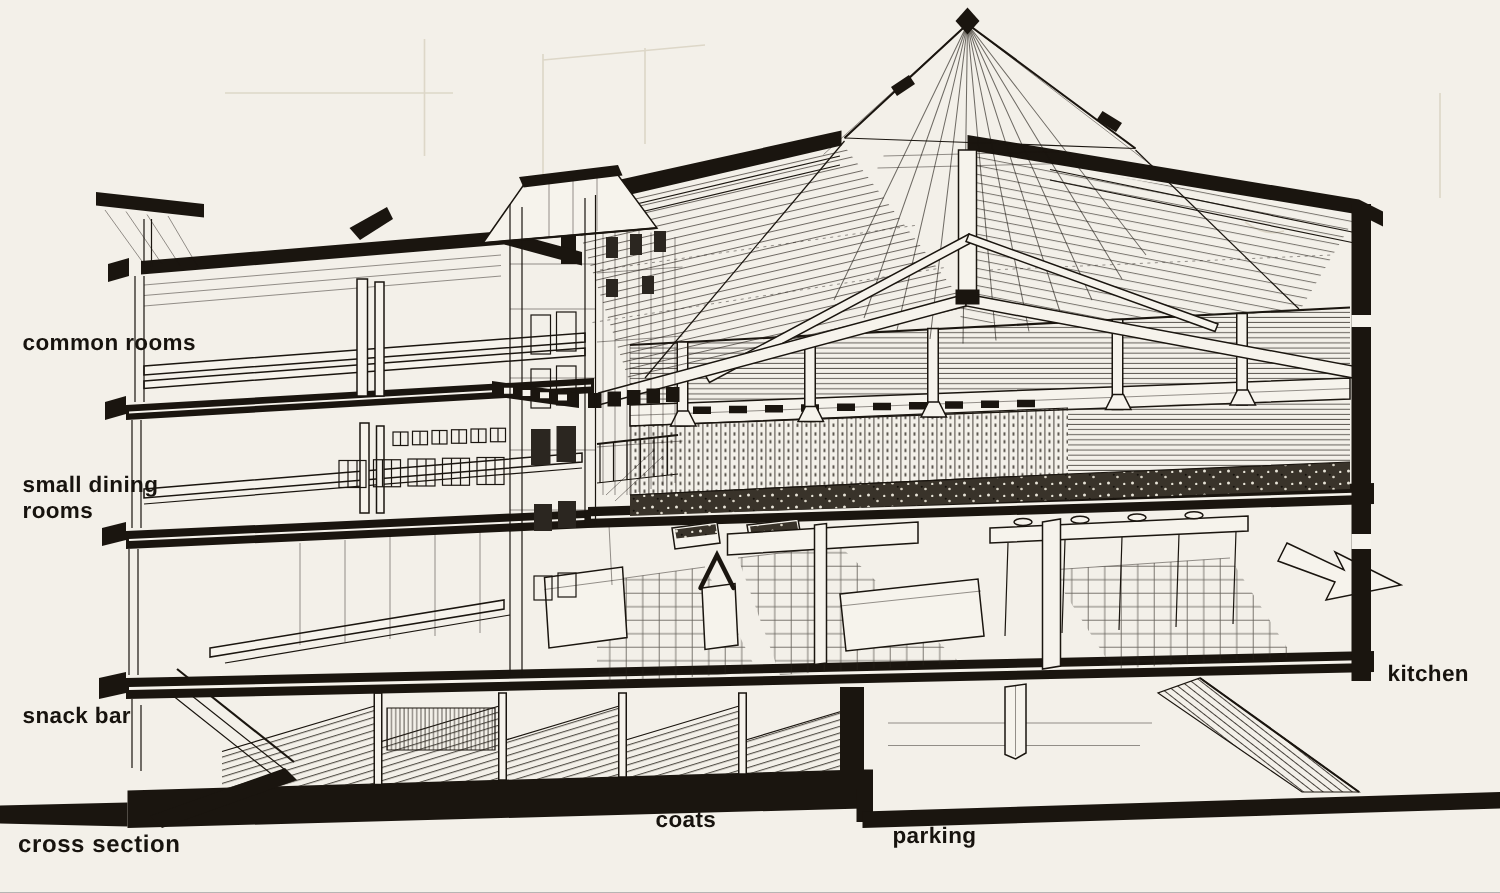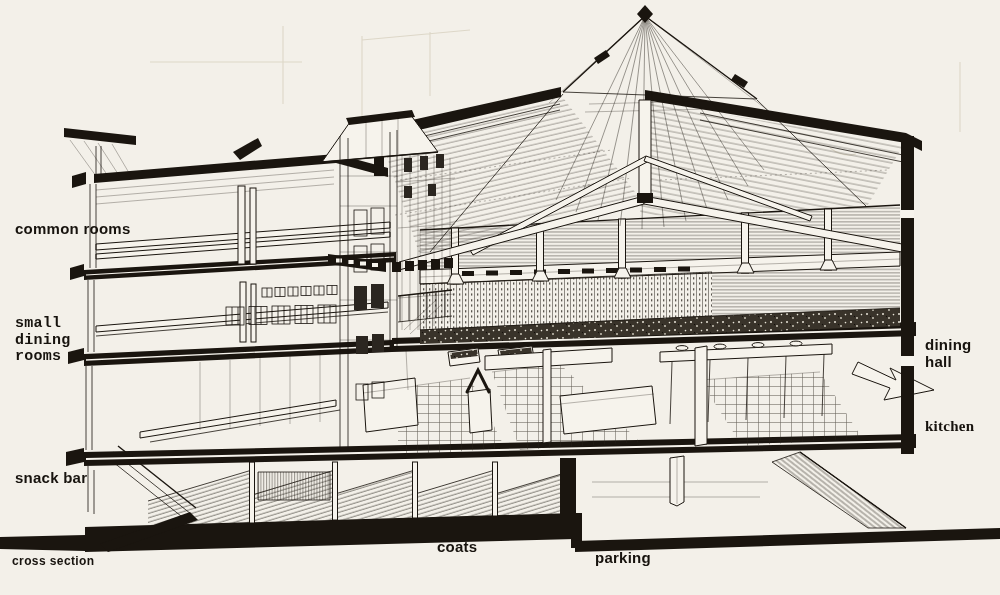--- a/index.html
+++ b/index.html
@@ -1,21 +1,21 @@
 <!DOCTYPE html>
 <html style="--paper: #f3f0e9; --ink: #17130e;"><head>
 <meta charset="utf-8">
 <style>
   html,body{margin:0;padding:0;background:#888;}
   .stage{position:relative;width:1000px;height:595px;margin:0 auto;background:var(--paper,#f3f0e9);overflow:hidden;
          font-family:"Liberation Sans",sans-serif;}
   .stage svg{position:absolute;left:0;top:0;}
   .lbl{position:absolute;font:700 15px/1.1 "Liberation Sans",sans-serif;color:var(--ink,#17130e);letter-spacing:.25px;}
-  .lbl.small{font-size:12px;letter-spacing:.4px;}
-  .lbl.wrap{width:104px;font-family:Liberation Mono, monospace;}
+  .lbl.small{font-size:16px;letter-spacing:.4px;}
+  .lbl.wrap{width:104px;}
   
   .blk{fill:#1a150f;}
   .dk{fill:#2b2620;}
   .wt{fill:#f6f3ec;stroke:#1a150f;stroke-width:1;}
   .ln{stroke:#1a150f;stroke-width:.8;fill:none;}
   .ln2{stroke:#1a150f;stroke-width:1.4;fill:none;}
   .lnf{stroke:#1a150f;stroke-width:.55;fill:none;opacity:.55;}
   .pc{stroke:#ddd7c8;stroke-width:1.1;fill:none;}
 </style>
 </head>
@@ -349,16 +349,15 @@
     </g>
   </g>
 </svg>
 
 <div class="lbl" style="left:15px;top:221px;">common rooms</div>
 <div class="lbl wrap" style="left:15px;top:316px;">small dining rooms</div>
 <div class="lbl" style="left:15px;top:470px;text-align:right;">snack bar</div>
 <div class="lbl small" style="left:12px;top:555px;">cross section</div>
 <div class="lbl" style="left:437px;top:539px;text-align:center;">coats</div>
 <div class="lbl" style="left:595px;top:550px;">parking</div>
-<div class="lbl" style="left:925px;top:337px;">dining hall</div>
-<div class="lbl" style="left:925px;top:418px;font-family:Liberation Serif, serif;">kitchen</div>
+<div class="lbl" style="left:925px;top:442px;">kitchen</div>
 
 </div>
 
 </body></html>

